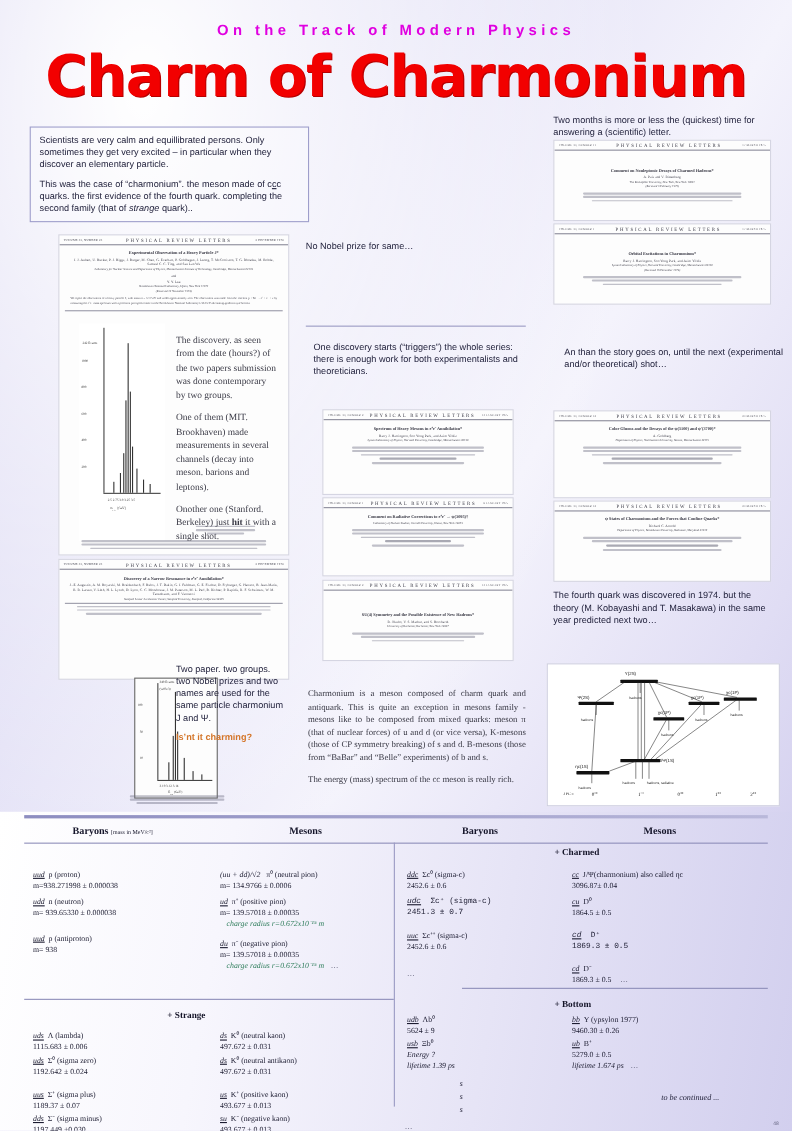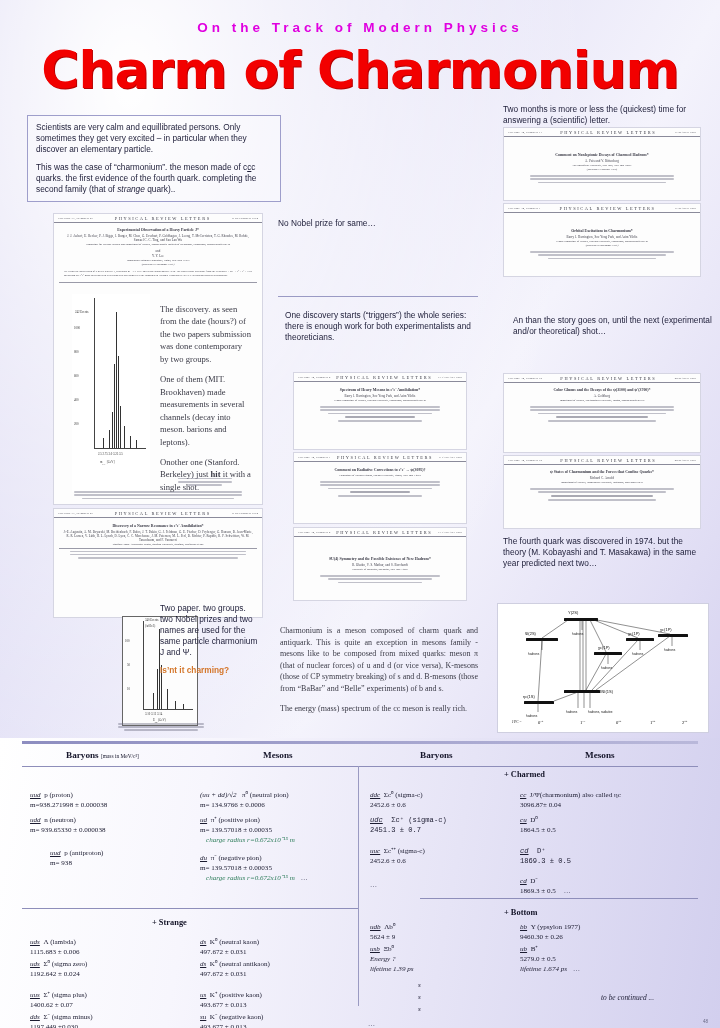--- a/index.html
+++ b/index.html
@@ -421,21 +421,21 @@
     <div class="vrule" style="left:358px;top:28px;height:240px;"></div>
 
     <div class="sect" style="left:504px;top:32px;">+ Charmed</div>
 
     <div class="entry" style="left:30px;top:52px;">
       <span class="q">uud</span>&nbsp;&nbsp;<span>p  (proton)</span><br><span>m=938.271998 ± 0.000038</span>
     </div>
     <div class="entry" style="left:30px;top:77px;">
       <span class="q">udd</span>&nbsp;&nbsp;<span>n  (neutron)</span><br><span>m= 939.65330 ± 0.000038</span>
     </div>
-    <div class="entry" style="left:30px;top:110px;margin-left:20px;">
+    <div class="entry" style="left:30px;top:110px;">
       <span class="q">uud</span>&nbsp;&nbsp;<span>p (antiproton)</span><br><span> m= 938</span>
     </div>
 
     <div class="entry" style="left:200px;top:52px;">
       <span class="it">(uu + dd)/√2</span>&nbsp;&nbsp;&nbsp;<span>π⁰ (neutral pion)</span><br><span>m= 134.9766 ± 0.0006</span>
     </div>
     <div class="entry" style="left:200px;top:77px;">
       <span class="q">ud</span>&nbsp;&nbsp;<span>π⁺ (positive pion)</span><br><span> m= 139.57018 ± 0.00035</span><br><span class="grn" style="margin-left:6px">charge radius r=0.672x10⁻¹⁵ m</span>
     </div>
     <div class="entry" style="left:200px;top:115px;">
@@ -472,21 +472,21 @@
     <div class="sect" style="left:152px;top:180px;">+ Strange</div>
     <div class="sect" style="left:504px;top:170px;">+ Bottom</div>
 
     <div class="entry" style="left:30px;top:199px;">
       <span class="q">uds</span>&nbsp;&nbsp;<span>Λ (lambda)</span><br><span>1115.683 ± 0.006</span>
     </div>
     <div class="entry" style="left:30px;top:221px;">
       <span class="q">uds</span>&nbsp;&nbsp;<span>Σ⁰ (sigma zero)</span><br><span>1192.642 ± 0.024</span>
     </div>
     <div class="entry" style="left:30px;top:252px;">
-      <span class="q">uus</span>&nbsp;&nbsp;<span>Σ⁺ (sigma plus)</span><br><span>1400.62 ± 0.07</span>
+      <span class="q">uus</span>&nbsp;&nbsp;<span>Σ⁺ (sigma plus)</span><br><span>1189.37 ± 0.07</span>
     </div>
     <div class="entry" style="left:30px;top:274px;">
       <span class="q">dds</span>&nbsp;&nbsp;<span>Σ⁻ (sigma minus)</span><br><span>1197.449 ±0.030</span>
     </div>
 
     <div class="entry" style="left:200px;top:199px;">
       <span class="q">ds</span>&nbsp;&nbsp;<span>K⁰ (neutral kaon)</span><br><span>497.672 ± 0.031</span>
     </div>
     <div class="entry" style="left:200px;top:221px;">
       <span class="q">ds</span>&nbsp;&nbsp;<span>K⁰ (neutral antikaon)</span><br><span>497.672 ± 0.031</span>

